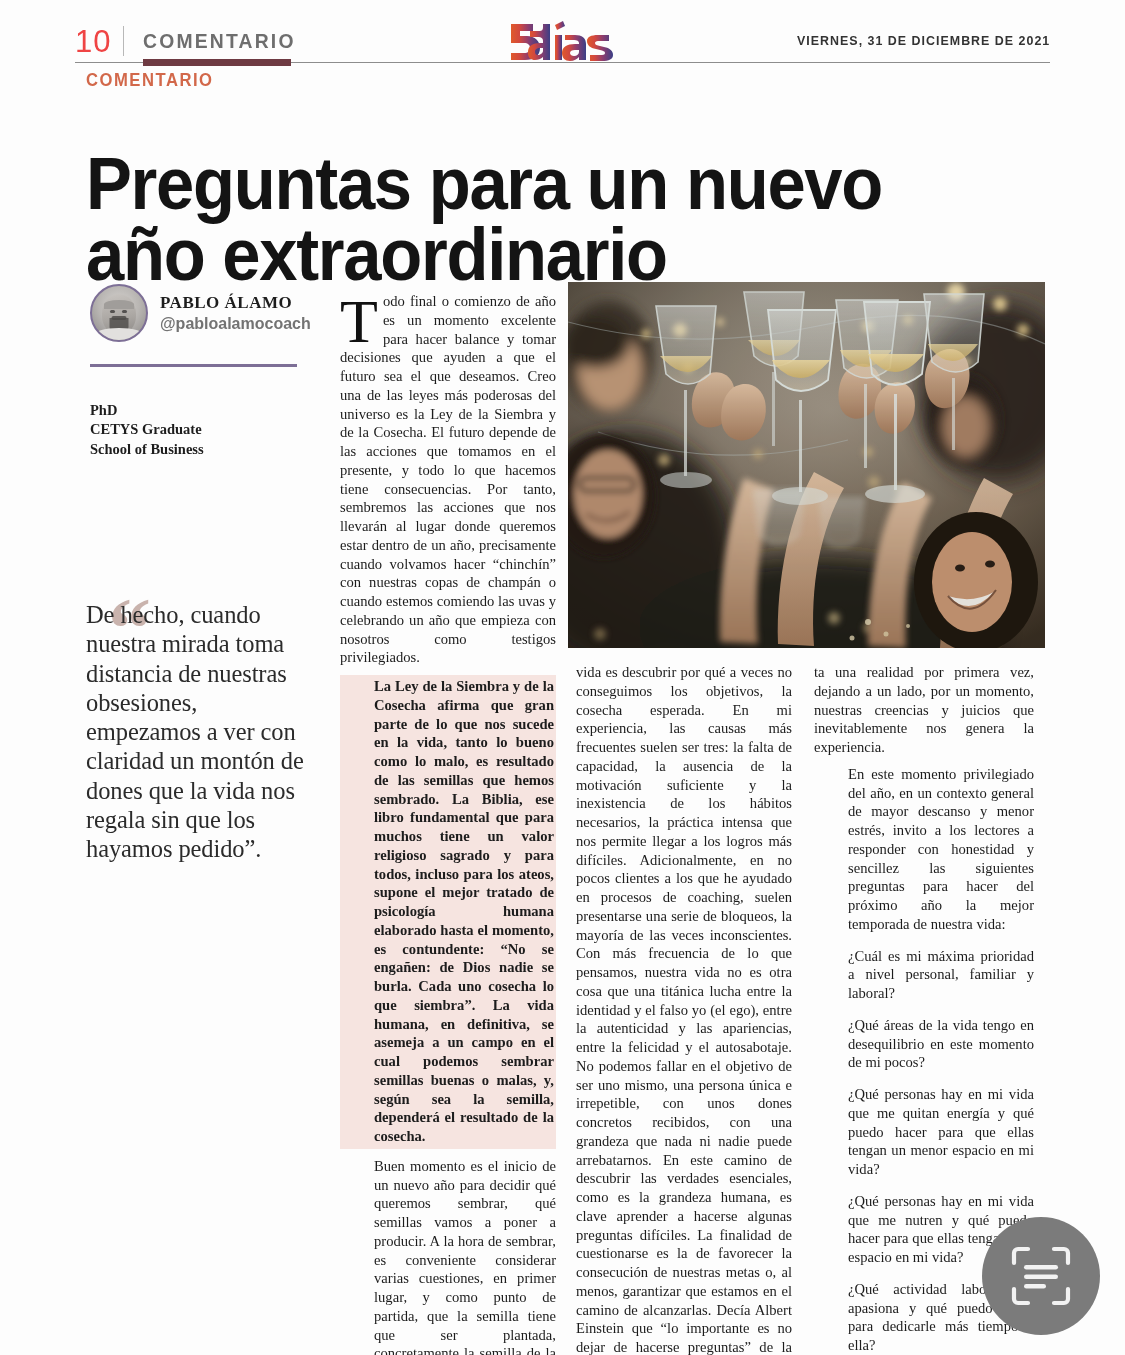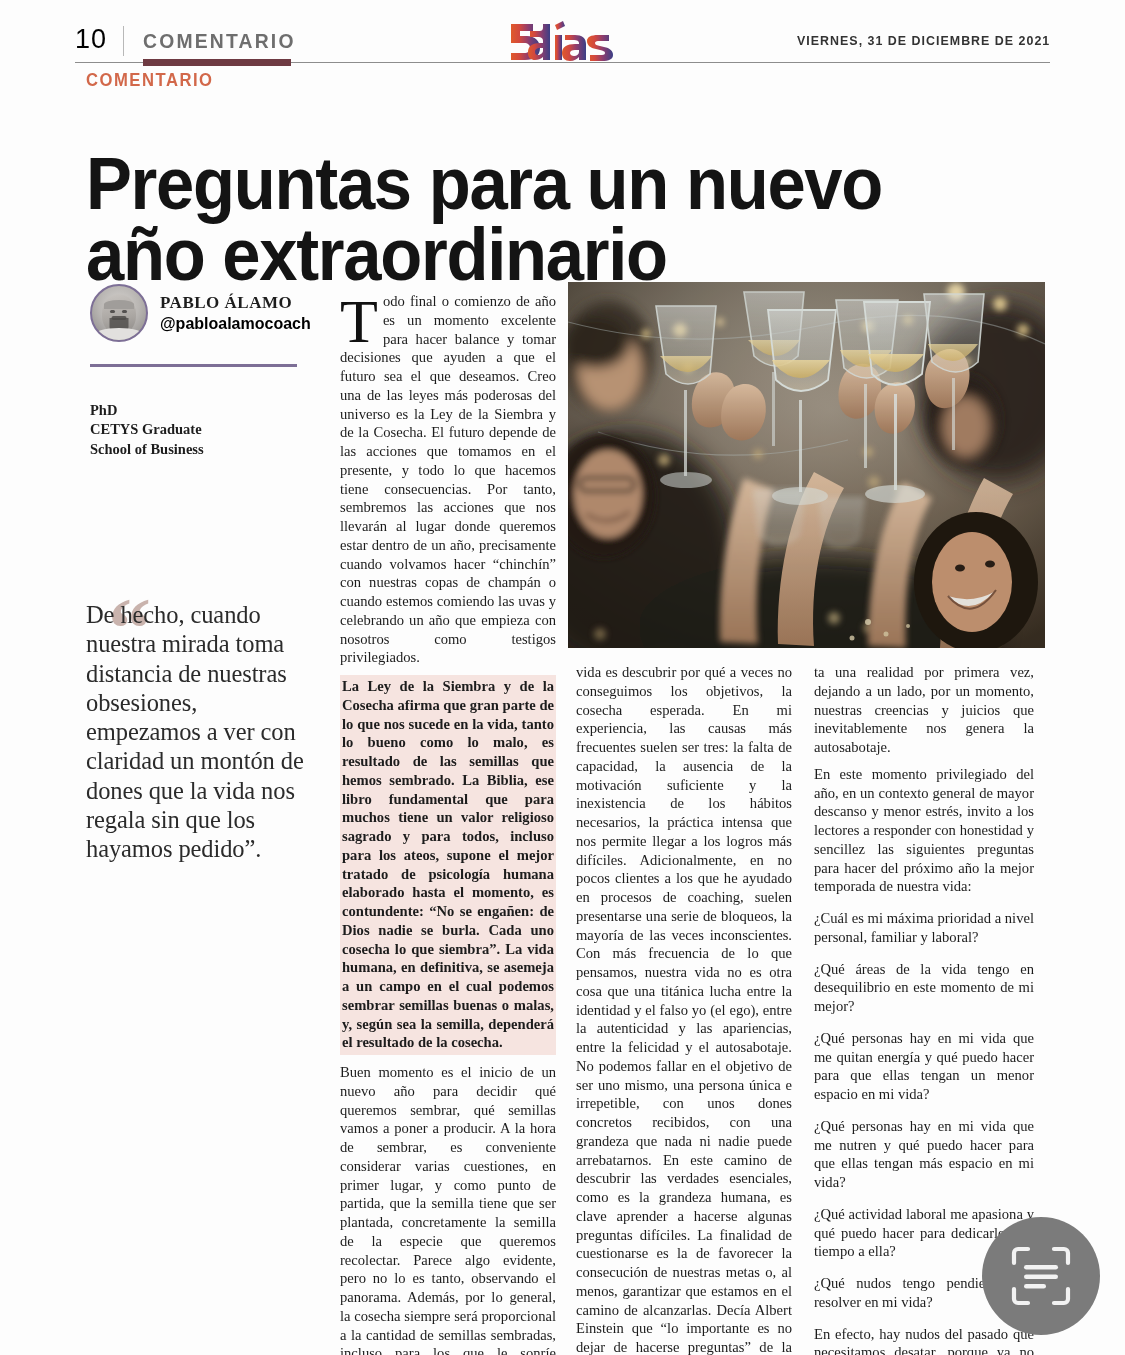--- a/index.html
+++ b/index.html
@@ -25,24 +25,24 @@
     position: absolute;
     left: 75px;
     top: 22px;
     width: 975px;
     height: 42px;
   }
   .mast-pageno {
     position: absolute;
     left: 0; top: 2px;
     font-family: "Liberation Sans", sans-serif;
-    font-size: 27px;
+    font-size: 31px;
     font-weight: 400;
     letter-spacing: 1px;
-    color: #000000;
+    color: #ef4444;
   }
   .mast-divider {
     position: absolute;
     left: 48px; top: 4px;
     width: 1px; height: 30px;
     background: #b8b8b8;
   }
   .mast-section {
     position: absolute;
     left: 68px; top: 7px;
@@ -188,21 +188,21 @@
     font-size: 17px;
     font-weight: 700;
     letter-spacing: .5px;
     color: #1d1d1d;
     line-height: 1.25;
   }
   .author-handle {
     font-family: "Liberation Sans", sans-serif;
     font-size: 16px;
     font-weight: 700;
-    color: #000000;
+    color: #737373;
     line-height: 1.25;
   }
   .author-rule {
     margin-top: 22px;
     width: 207px; height: 3px;
     background: #7d6f96;
   }
   .author-affil {
     margin-top: 34px;
     font-family: "Liberation Serif", serif;
@@ -253,21 +253,21 @@
     width: 232px;
     font-family: "Liberation Serif", serif;
     font-size: 14.6px;
     line-height: 1.285;
     color: #1c1c1c;
     text-align: justify;
     hyphens: auto;
     -webkit-hyphens: auto;
   }
   .col p { margin: 8px; }
-  .col p + p { margin-top: 0px; }
+  .col p + p { margin-top: 0px; padding-left: 34px; }
   .col1 { left: 332px; top: 284px; }
   .col2 { left: 568px; top: 655px; width: 232px; }
   .col3 { left: 806px; top: 655px; width: 236px; }
 
   .dropcap-para::first-letter {
     float: left;
     font-family: "Liberation Serif", serif;
     font-size: 62px;
     line-height: 0.82;
     font-weight: 400;
@@ -535,24 +535,24 @@
     <p class="hl">La Ley de la Siembra y de la Cosecha afirma que gran parte de lo que nos sucede en la vida, tanto lo bueno como lo malo, es resultado de las semillas que hemos sembrado. La Biblia, ese libro fundamental que para muchos tiene un valor religioso sagrado y para todos, incluso para los ateos, supone el mejor tratado de psicología humana elaborado hasta el momento, es contundente: “No se engañen: de Dios nadie se burla. Cada uno cosecha lo que siembra”. La vida humana, en definitiva, se asemeja a un campo en el cual podemos sembrar semillas buenas o malas, y, según sea la semilla, dependerá el resultado de la cosecha.</p>
     <p>Buen momento es el inicio de un nuevo año para decidir qué queremos sembrar, qué semillas vamos a poner a producir. A la hora de sembrar, es conveniente considerar varias cuestiones, en primer lugar, y como punto de partida, que la semilla tiene que ser plantada, concretamente la semilla de la especie que queremos recolectar. Parece algo evidente, pero no lo es tanto, observando el panorama. Además, por lo general, la cosecha siempre será proporcional a la cantidad de semillas sembradas, incluso para los que le sonríe habitualmente la suerte. Por último, una verdad que pocas veces se destaca cuando se habla de la Ley de la Siembra: el ser humano, cuando siembra con fe, siempre recoge más de lo que siembra. La lógica del universo, de la creación, es la abundancia, la generosidad, no solo la mera justicia que está en la base de recoger lo que se siembra. De hecho, cuando nuestra mirada toma distancia de nuestras obsesiones, empezamos a ver con claridad un montón de dones que la vida nos regala sin que los hayamos pedido. A mis clientes, recomiendo mucho tener la actitud correcta para poder conectar con la lógica del universo, que es la abundancia y la generosidad de quien es capaz de amar sin condiciones y de manera gratuita.</p>
 
   </div>
 
   <div class="col col2">
     <p>vida es descubrir por qué a veces no conseguimos los objetivos, la cosecha esperada. En mi experiencia, las causas más frecuentes suelen ser tres: la falta de capacidad, la ausencia de la motivación suficiente y la inexistencia de los hábitos necesarios, la práctica intensa que nos permite llegar a los logros más difíciles. Adicionalmente, en no pocos clientes a los que he ayudado en procesos de coaching, suelen presentarse una serie de bloqueos, la mayoría de las veces inconscientes. Con más frecuencia de lo que pensamos, nuestra vida no es otra cosa que una titánica lucha entre la identidad y el falso yo (el ego), entre la autenticidad y las apariencias, entre la felicidad y el autosabotaje. No podemos fallar en el objetivo de ser uno mismo, una persona única e irrepetible, con unos dones concretos recibidos, con una grandeza que nada ni nadie puede arrebatarnos. En este camino de descubrir las verdades esenciales, como es la grandeza humana, es clave aprender a hacerse algunas preguntas difíciles. La finalidad de cuestionarse es la de favorecer la consecución de nuestras metas o, al menos, garantizar que estamos en el camino de alcanzarlas. Decía Albert Einstein que “lo importante es no dejar de hacerse preguntas” de la manera adecuada. En este sentido, lo más apropiado es preguntarse sin filtros, sin condicionamientos, sin prejuicios, evitando uno de los errores más mayúsculos: buscar las respuestas en nuestra experiencia pasada, sin dar espacio a la sorpresa, la creatividad, a la innovación, a cambios que agreguen auténtico valor a nuestra existencia. “En verdad no puedes crecer y desarrollarte si sabes las respuestas antes que las preguntas”, decía Wayne Dyer. Es decir, debemos hacernos preguntas con la sencillez de un niño que enfren-</p>
   </div>
 
   <div class="col col3">
-    <p>ta una realidad por primera vez, dejando a un lado, por un momento, nuestras creencias y juicios que inevitablemente nos genera la autosabotaje.</p>
+    <p>ta una realidad por primera vez, dejando a un lado, por un momento, nuestras creencias y juicios que inevitablemente nos genera la experiencia.</p>
     <p>En este momento privilegiado del año, en un contexto general de mayor descanso y menor estrés, invito a los lectores a responder con honestidad y sencillez las siguientes preguntas para hacer del próximo año la mejor temporada de nuestra vida:</p>
     <p class="q-item">¿Cuál es mi máxima prioridad a nivel personal, familiar y laboral?</p>
-    <p class="q-item">¿Qué áreas de la vida tengo en desequilibrio en este momento de mi mejor?</p>
+    <p class="q-item">¿Qué áreas de la vida tengo en desequilibrio en este momento de mi pocos?</p>
     <p class="q-item">¿Qué personas hay en mi vida que me quitan energía y qué puedo hacer para que ellas tengan un menor espacio en mi vida?</p>
     <p class="q-item">¿Qué personas hay en mi vida que me nutren y qué puedo hacer para que ellas tengan más espacio en mi vida?</p>
     <p class="q-item">¿Qué actividad laboral me apasiona y qué puedo hacer para dedicarle más tiempo a ella?</p>
     <p class="q-item">¿Qué nudos tengo pendientes de resolver en mi vida?</p>
     <p class="q-item">En efecto, hay nudos del pasado que necesitamos desatar, porque ya no tienen sentido conservarlos, nos hacen daño, nos impiden crecer y desarrollar todo nuestro potencial; hay nudos internos que pueden llegar a enfermarnos si no actuamos a tiempo; hay nudos, en definitiva, que ya no te mereces y simplemente nos impiden dar un nuevo rumbo a la vida.</p>
   </div>
 
   <div class="fab">
     <svg width="62" height="62" viewBox="0 0 62 62" aria-hidden="true">
       <g fill="none" stroke="#f2f2f2" stroke-width="4.2" stroke-linecap="round" stroke-linejoin="round">

